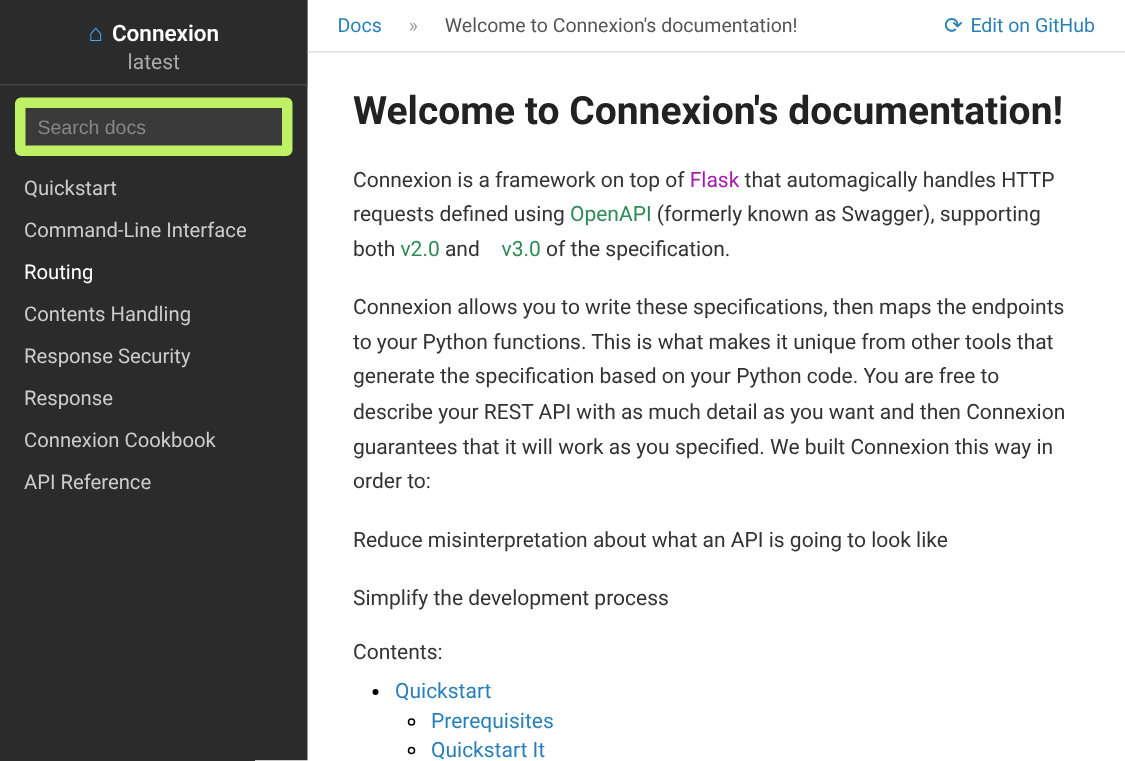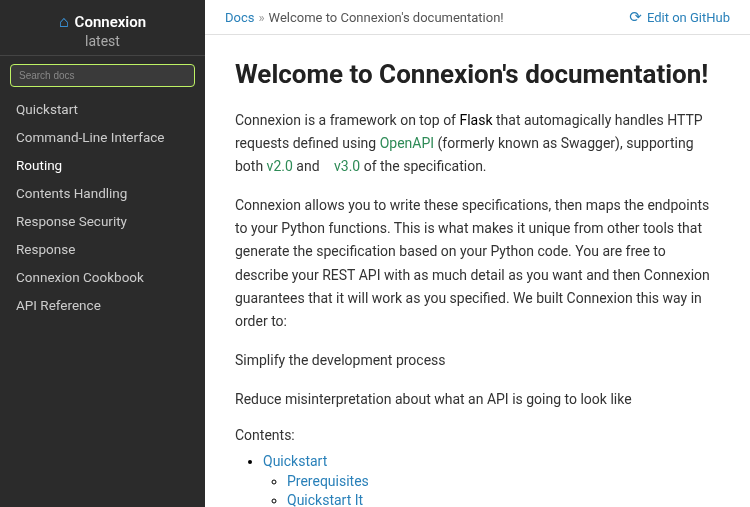--- a/index.html
+++ b/index.html
@@ -41,24 +41,24 @@
       text-align: center;
       margin-top: 2px;
     }
     .search-box {
       padding: 8px 10px;
     }
     .search-box input {
       width: 100%;
       padding: 5px 8px;
       border-radius: 4px;
-      border: 1px solid #bef264;
+      border: 7px solid #bef264;
       background: #3a3a3a;
       color: #ddd;
-      font-size: 10px;
+      font-size: 13px;
       outline: none;
     }
     .search-box input::placeholder { color: #888; }
     .nav-item {
       padding: 6px 16px;
       color: #ccc;
       cursor: pointer;
       font-size: 13.5px;
       display: block;
       text-decoration: none;
@@ -74,21 +74,21 @@
     }
     .top-bar {
       display: flex;
       align-items: center;
       justify-content: space-between;
       padding: 8px 20px;
       border-bottom: 1px solid #e0e0e0;
       font-size: 13px;
       color: #555;
     }
-    .breadcrumb { display: flex; align-items: center; gap: 4px; }
+    .breadcrumb { display: flex; align-items: center; gap: 18px; }
     .breadcrumb a { color: #2980b9; text-decoration: none; }
     .breadcrumb-sep { color: #999; }
     .edit-github {
       display: flex;
       align-items: center;
       gap: 5px;
       color: #2980b9;
       text-decoration: none;
       font-size: 13px;
     }
@@ -106,21 +106,21 @@
       color: #222;
       margin-bottom: 20px;
     }
 
     .content-para {
       font-size: 14px;
       color: #333;
       line-height: 1.65;
       margin-bottom: 16px;
     }
-    .content-para a { color: #000000; text-decoration: none; }
+    .content-para a { color: #a21caf; text-decoration: none; }
 
     .contents-label {
       font-size: 14px;
       color: #333;
       margin-bottom: 10px;
       font-weight: normal;
     }
 
     .toc-list { list-style: disc; padding-left: 28px; }
     .toc-list li { margin-bottom: 4px; }
@@ -173,22 +173,22 @@
 
   <div class="content-area">
     <h1 class="page-title">Welcome to Connexion's documentation!</h1>
 
     <p class="content-para">
       <span>Connexion is a framework on top of </span><a href="#">Flask</a><span> that automagically handles HTTP requests defined using </span><a href="#" style="color:#2e8b57;">OpenAPI</a><span> (formerly known as Swagger), supporting both </span><a href="#" style="color:#2e8b57;">v2.0</a><span> and </span><a href="#" style="color:#2e8b57;margin-left:11px;">v3.0</a><span> of the specification.</span>
     </p>
 
     <p class="content-para">Connexion allows you to write these specifications, then maps the endpoints to your Python functions. This is what makes it unique from other tools that generate the specification based on your Python code. You are free to describe your REST API with as much detail as you want and then Connexion guarantees that it will work as you specified. We built Connexion this way in order to:</p>
 
+    <p class="content-para">Reduce misinterpretation about what an API is going to look like</p>
     <p class="content-para">Simplify the development process</p>
-    <p class="content-para">Reduce misinterpretation about what an API is going to look like</p>
 
     <p class="contents-label">Contents:</p>
 
     <ul class="toc-list">
       <li>
         <a href="#">Quickstart</a>
         <ul class="toc-sublist">
           <li><a href="#">Prerequisites</a></li>
           <li><a href="#">Quickstart It</a></li>
 

